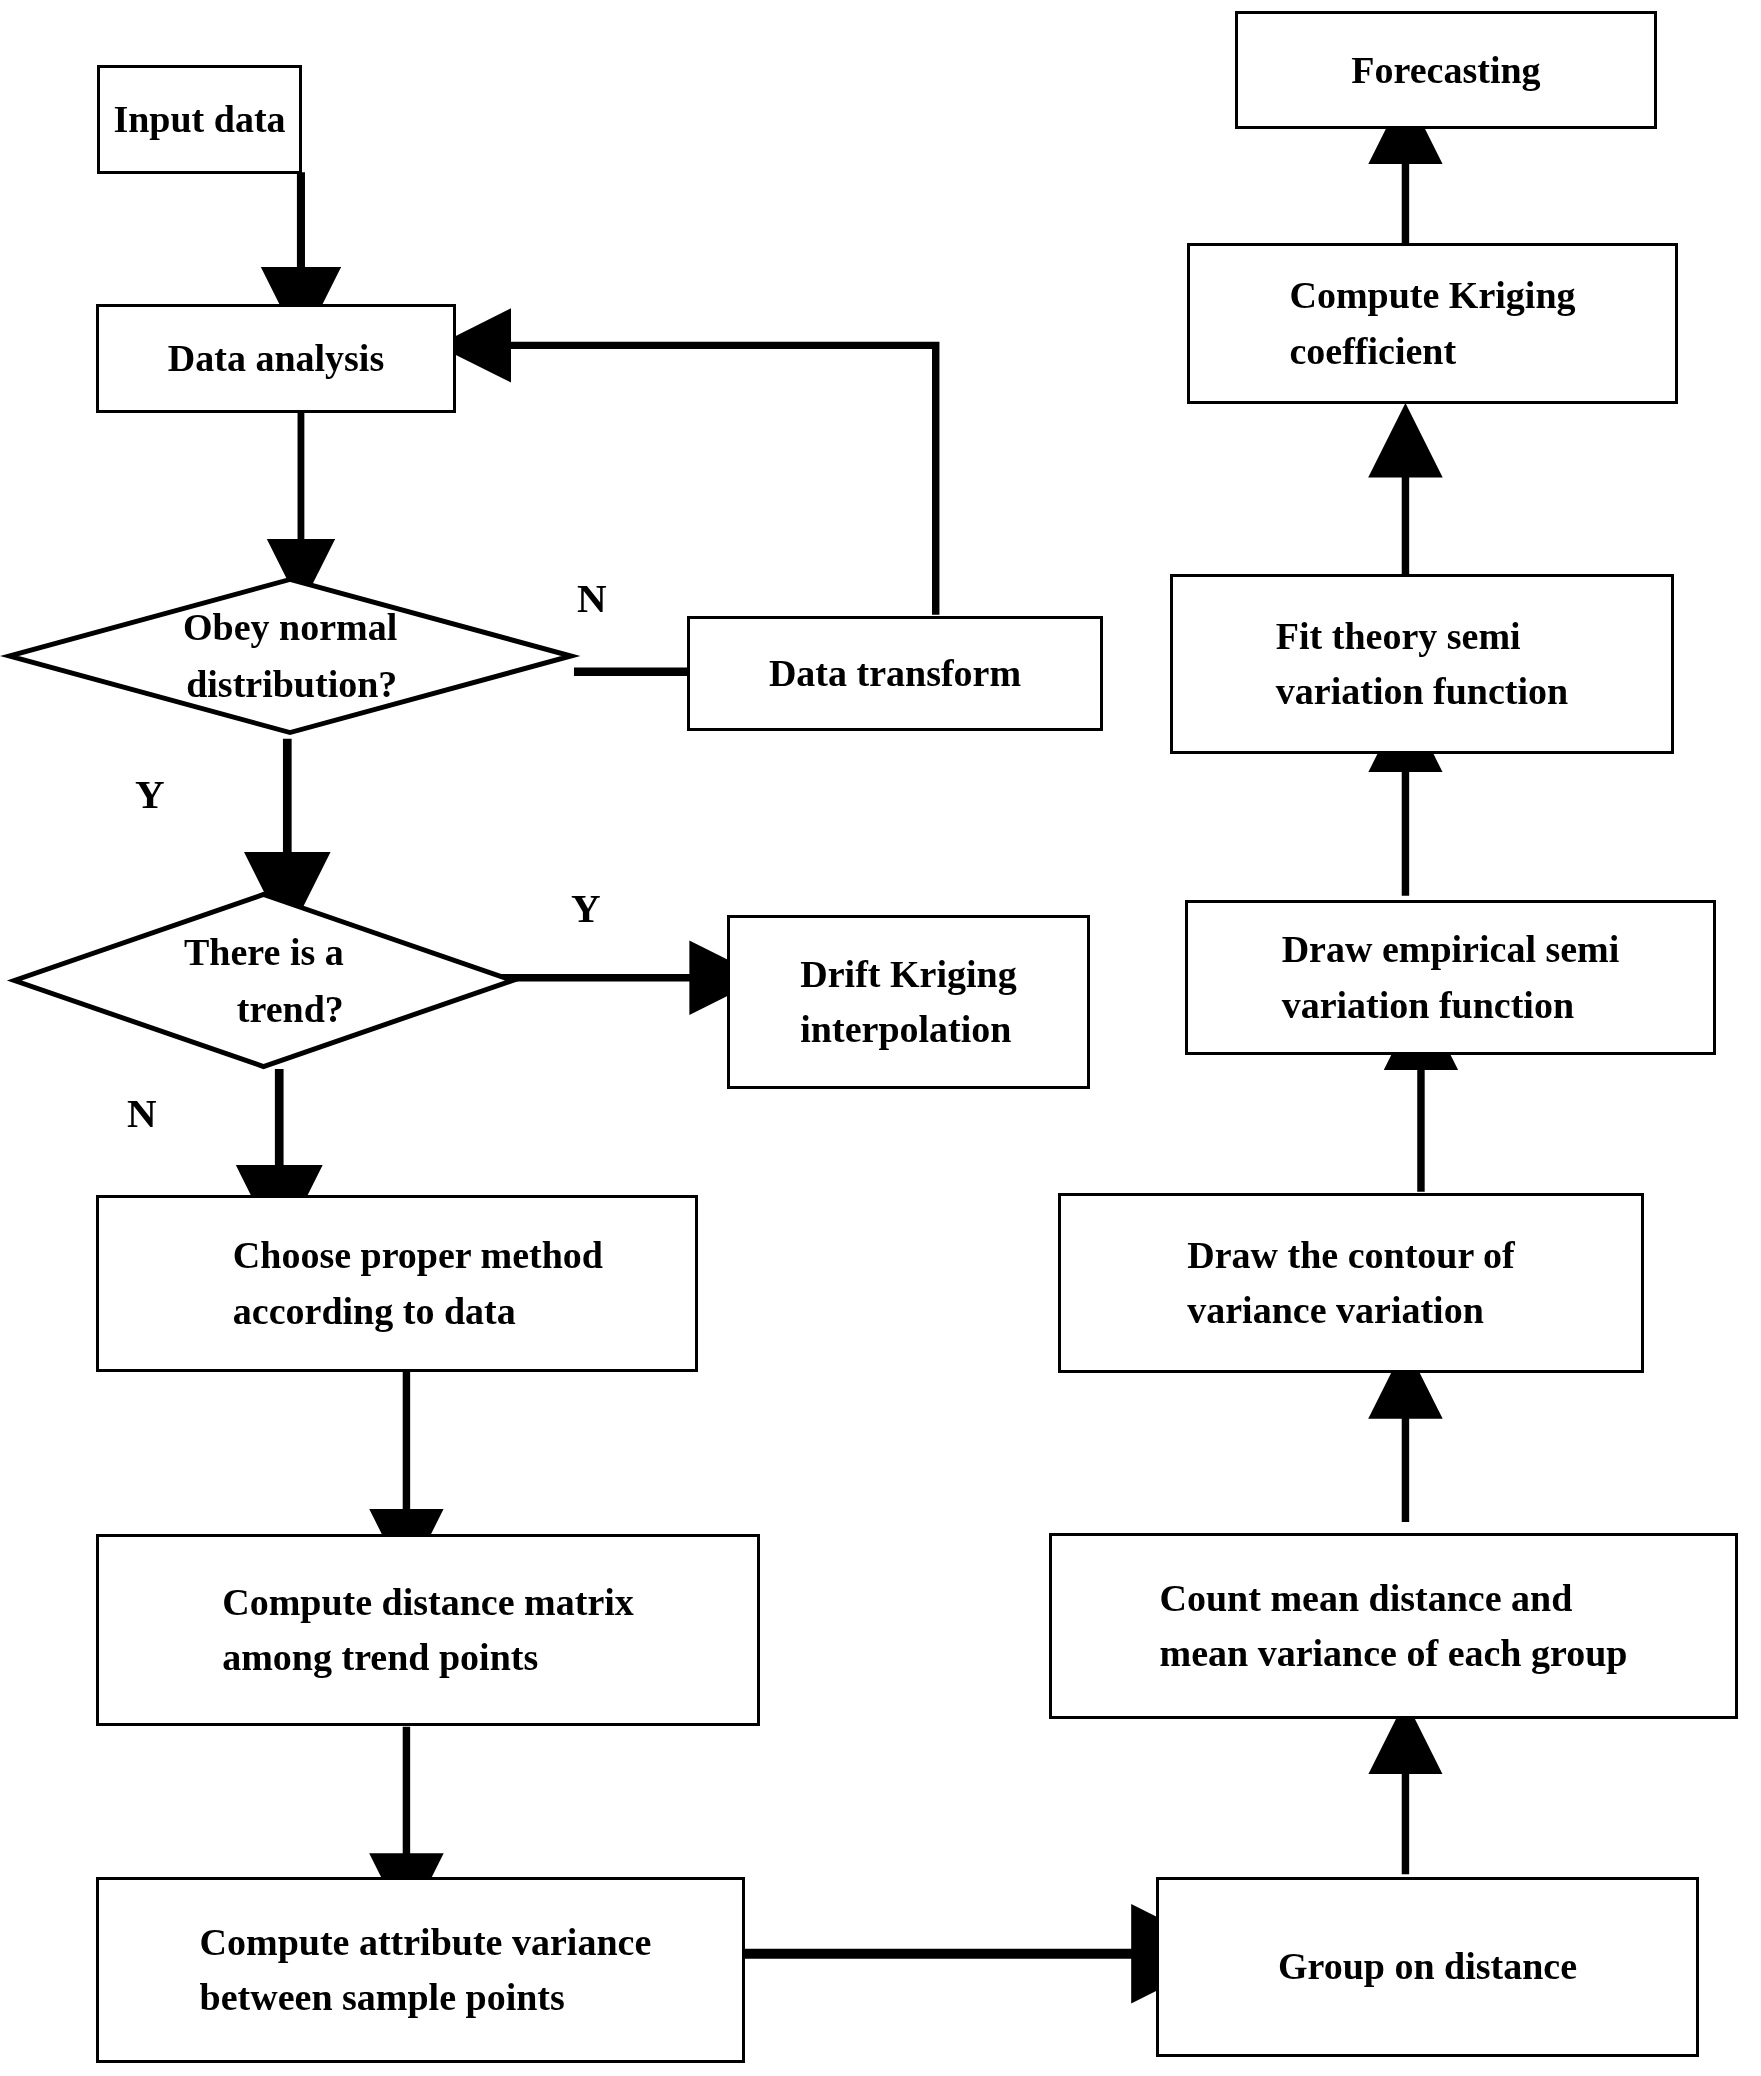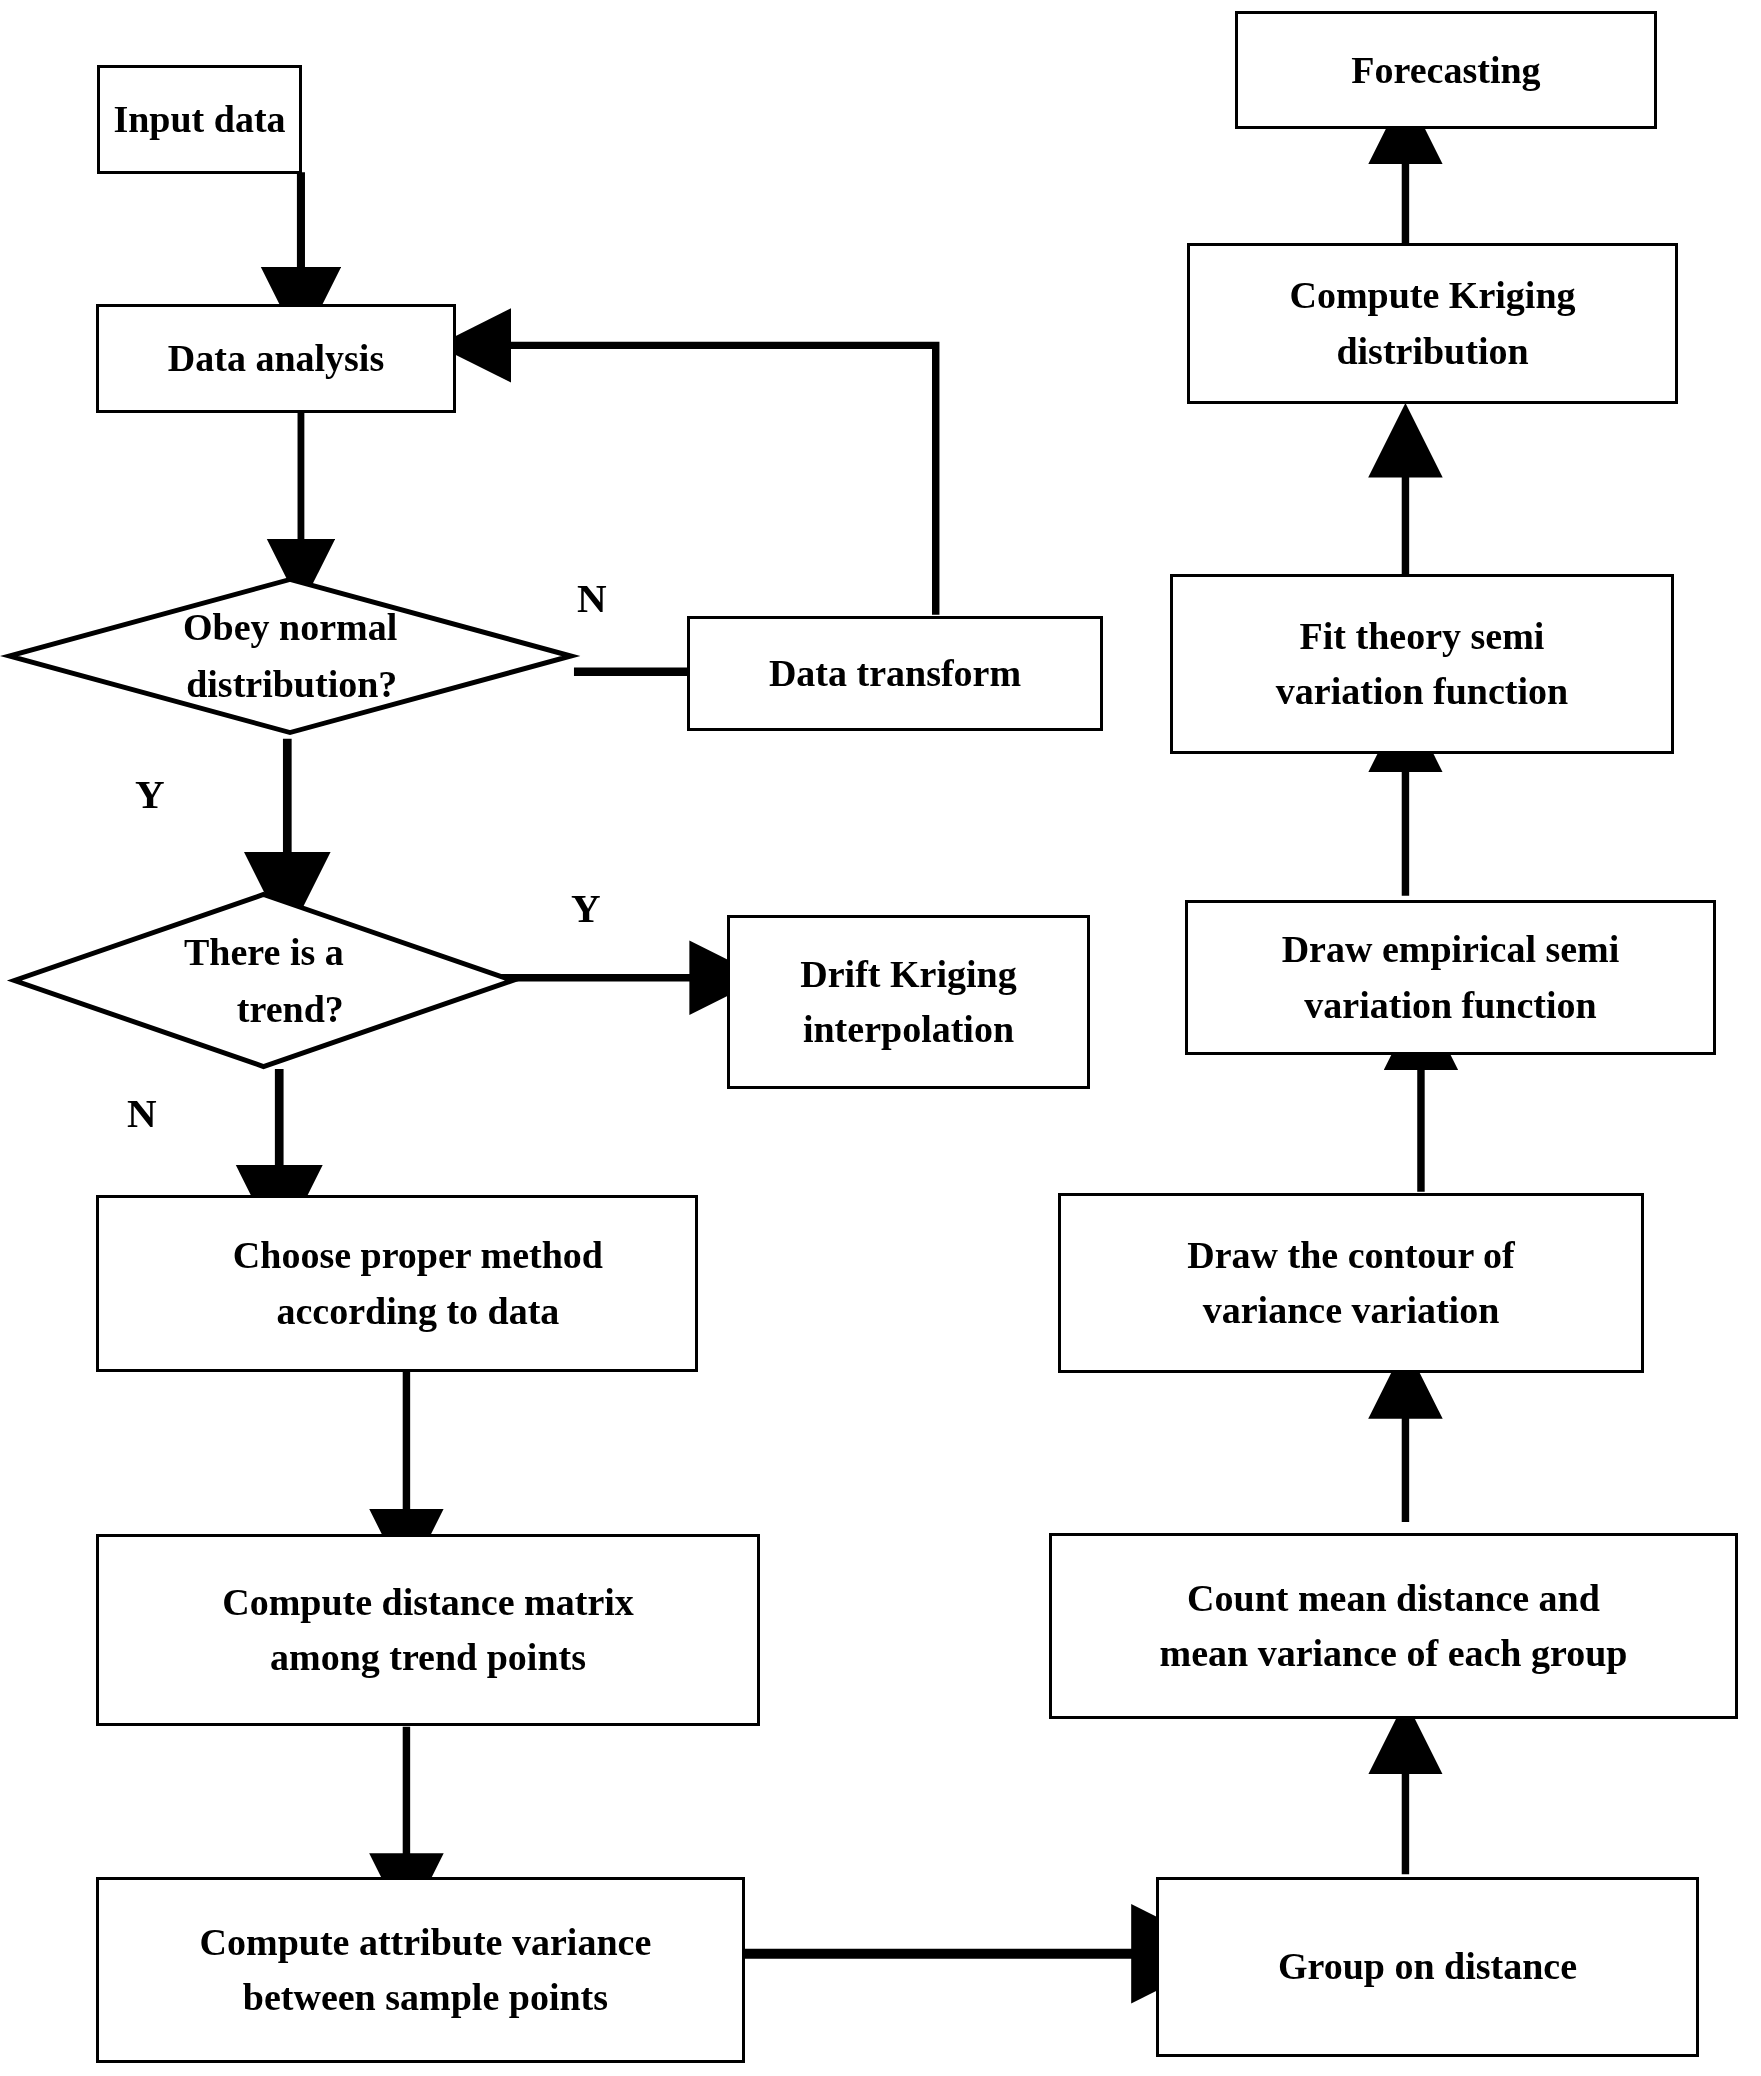--- a/index.html
+++ b/index.html
@@ -14,21 +14,20 @@
     background: #ffffff;
     font-family: "Liberation Serif", "DejaVu Serif", serif;
     overflow: hidden;
   }
   .node {
     position: absolute;
     box-sizing: border-box;
     display: flex;
     align-items: center;
     justify-content: center;
-    text-align: center;
     color: #000000;
     font-weight: bold;
     line-height: 1.45;
   }
   .box {
     border: 3.1px solid #000000;
     background: #ffffff;
     font-size: 38px;
     padding: 2.5px 6.2px;
   }
@@ -209,21 +208,21 @@
   <div class="node box" style="left:1170px; top:574px; width:504px; height:180px;">
     <div>
       <div>Fit theory semi</div>
       <div>variation function</div>
     </div>
   </div>
 
   <div class="node box" style="left:1187px; top:243px; width:491px; height:161px;">
     <div>
       <div>Compute Kriging</div>
-      <div>distribution</div>
+      <div>coefficient</div>
     </div>
   </div>
 
   <div class="node box" style="left:1235px; top:11.2px; width:422px; height:118px;">
     <span>Forecasting</span>
   </div>
 
   <div class="edge-label" style="left:577px; top:574px;">
     <span>N</span>
   </div>

